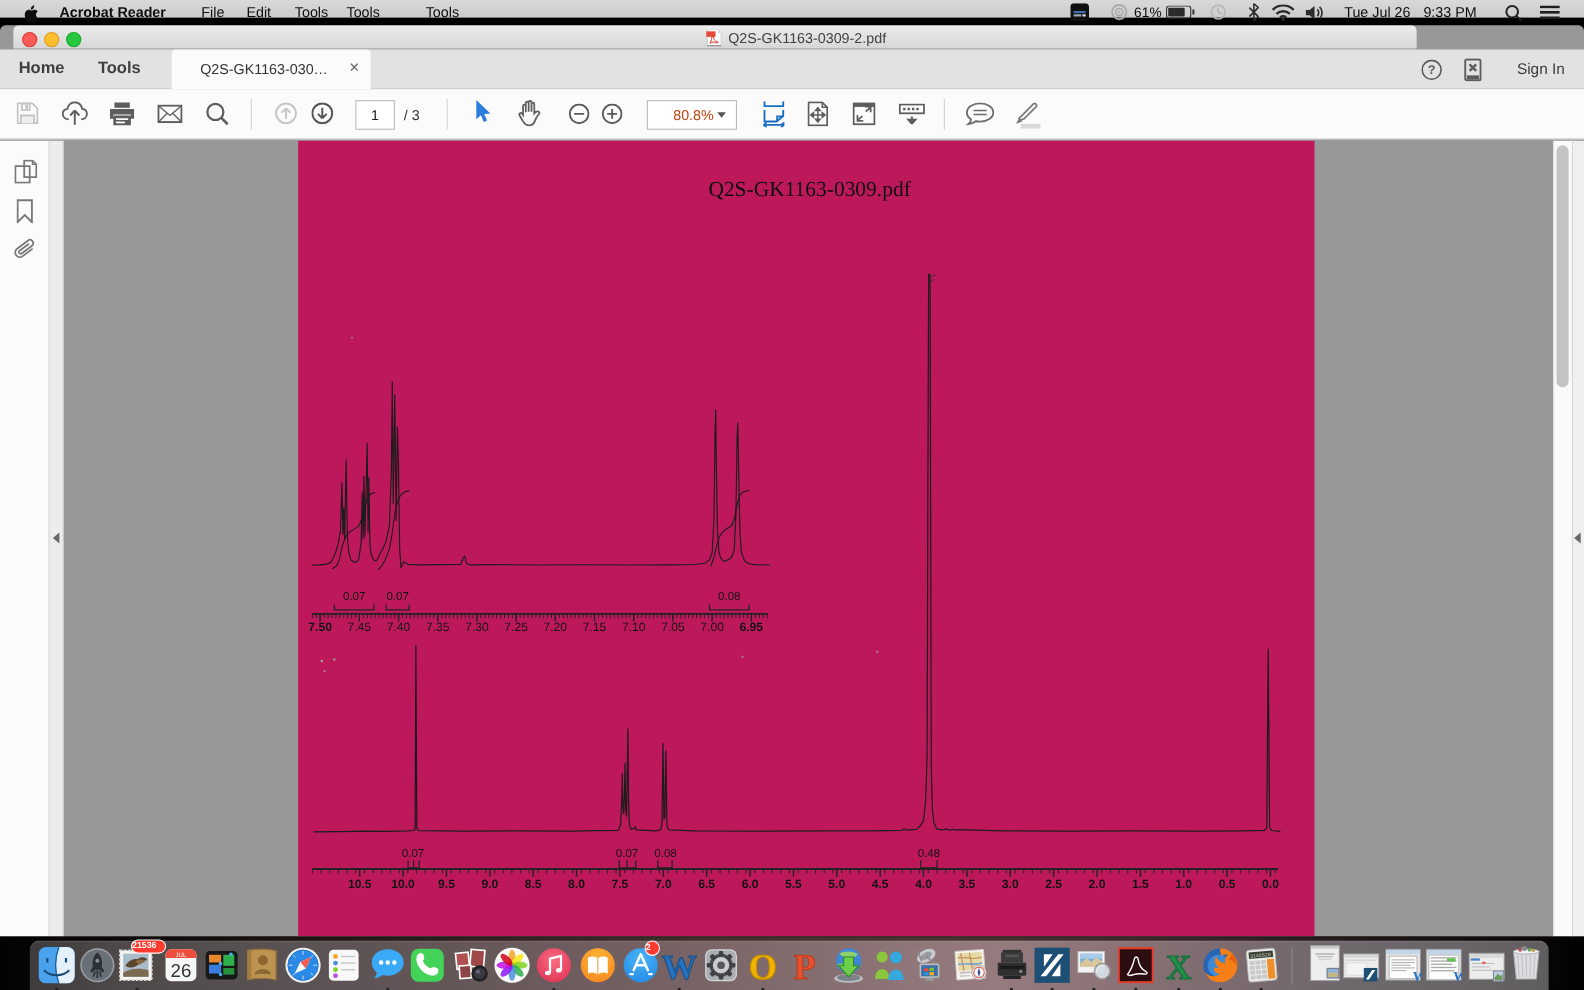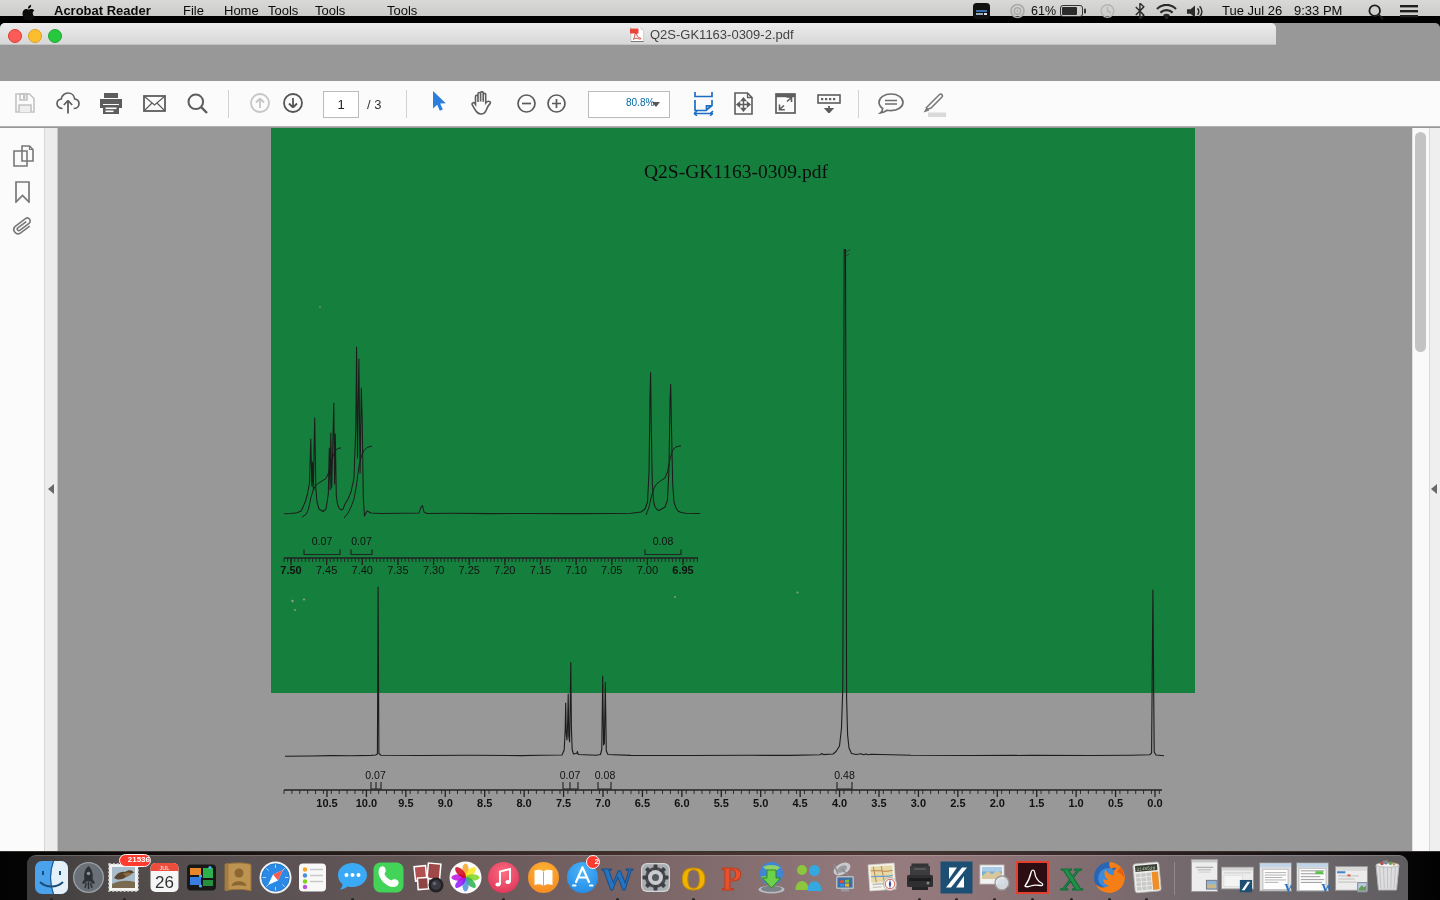--- a/index.html
+++ b/index.html
@@ -1,54 +1,54 @@
 <!DOCTYPE html>
 <html><head><meta charset="utf-8"><style>
 html,body{margin:0;padding:0}
 body{width:1440px;height:900px;position:relative;overflow:hidden;background:#000;font-family:"Liberation Sans",sans-serif;-webkit-font-smoothing:antialiased}
 .abs{position:absolute}
 
 #menubar{left:0;top:0;width:1440px;height:16px;background:linear-gradient(#d9d9d7,#cbcbc9);color:#0c0c0c;font-size:13px}
 #menubar .mi{position:absolute;top:3px;line-height:16px}
 
 #win{left:0;top:23px;width:1440px;height:828px;background:#989898;border-radius:5px 5px 0 0;box-shadow:0 1px 0 #38322f,0 0 1px rgba(0,0,0,.6)}
-#titlebar{left:0;top:0;width:1276px;height:21px;background:linear-gradient(#ececec,#d7d7d7);border-radius:5px 5px 0 0;border-bottom:1px solid #c2c2c2}
+#titlebar{left:12px;top:0;width:1276px;height:21px;background:linear-gradient(#ececec,#d7d7d7);border-radius:5px 5px 0 0;border-bottom:1px solid #c2c2c2}
 .tl{position:absolute;top:6px;width:12px;height:12px;border-radius:50%}
 #tabbar{left:0;top:22px;width:1440px;height:35px;background:#e2e2e2;border-bottom:1px solid #d0d0d0}
 #toolbar{left:0;top:58px;width:1440px;height:45px;background:#fbfbfb;border-bottom:1px solid #b2b2b2}
 #sidebar{left:0;top:105px;width:44px;height:723px;background:#fbfbfb;border-right:1px solid #d8d8d8}
 #sidestrip{left:45px;top:105px;width:12px;height:723px;background:#ececec;border-right:1px solid #c6c6c6}
-#page{left:271px;top:105px;width:924px;height:565px;background:#15803d}
+#page{left:271px;top:105px;width:924px;height:723px;background:#be185d}
 #scrolltrack{left:1412px;top:105px;width:17px;height:723px;background:#fafafa;border-left:1px solid #e0e0e0}
 #scrollthumb{left:1415px;top:109px;width:11px;height:220px;background:#c3c3c3;border-radius:6px}
 #rightstrip{left:1429px;top:105px;width:11px;height:723px;background:#efefef;border-left:1px solid #d8d8d8}
 .paneltri{z-index:6;width:0;height:0;border-top:5.5px solid transparent;border-bottom:5.5px solid transparent;border-right:6.5px solid #686868}
 
 #activetab{left:156px;top:0px;width:181px;height:36px;background:#fbfbfb;border-radius:4px 4px 0 0;font-size:13px;color:#333}
 .tabtxt{position:absolute;top:10px}
 
 .tbox{position:absolute;background:#fff;border:1px solid #bbb;font-size:13px;color:#222;text-align:center}
 .sep{position:absolute;width:1px;background:#d2d2d2}
 
 #dock{left:27px;top:855px;width:1381px;height:45px;border-radius:9px 9px 0 0;
 background:linear-gradient(90deg,#3e3b3c 0px,#4e4948 80px,#595152 220px,#675859 420px,#7a6567 620px,#8f7678 800px,#967b7e 880px,#8b7376 980px,#7a6a6e 1100px,#6e686c 1200px,#696467 1300px,#5f5d5f 1381px);
 border-top:1px solid rgba(255,255,255,.18)}
 .dicon{position:absolute;top:3.5px;width:33px;height:33px}
 .ddot{position:absolute;top:41.5px;width:3px;height:3px;border-radius:50%;background:#252525}
-.badge{position:absolute;background:#ff3b30;color:#fff;border:1px solid #f7f7f7;border-radius:8px;font-size:8px;line-height:10px;text-align:right;font-weight:bold}
+.badge{position:absolute;background:#ff3b30;color:#fff;border:1px solid #f7f7f7;border-radius:8px;font-size:8px;line-height:10px;text-align:left;font-weight:bold}
 </style></head>
 <body>
 
 <div id="menubar" class="abs">
   <svg class="abs" style="left:22px;top:4px" width="13" height="17" viewBox="0 0 13 17">
       <path fill="#0c0c0c" d="M8.4 3.4 C8.9 2.7 9.3 1.8 9.2 0.8 C8.3 0.9 7.4 1.4 6.8 2.1 C6.3 2.7 5.9 3.7 6 4.6 C7 4.7 7.9 4.1 8.4 3.4 Z M9.5 4.9 C8.3 4.8 7.3 5.6 6.7 5.6 C6.1 5.6 5.2 4.9 4.2 4.9 C2.9 5 1.7 5.7 1.1 6.9 C-0.2 9.2 0.8 12.7 2.1 14.6 C2.7 15.5 3.5 16.5 4.5 16.5 C5.4 16.4 5.8 15.9 6.9 15.9 C8 15.9 8.4 16.5 9.4 16.5 C10.4 16.5 11.1 15.6 11.7 14.6 C12.4 13.5 12.7 12.5 12.7 12.4 C12.7 12.4 10.7 11.6 10.7 9.3 C10.7 7.4 12.2 6.5 12.3 6.4 C11.4 5.1 10.1 4.9 9.5 4.9 Z"></path>
     </svg>
   <div class="mi" style="left:54px;font-weight:bold">Acrobat Reader</div>
   <div class="mi" style="left:183px">File</div>
-  <div class="mi" style="left:224px">Home</div>
+  <div class="mi" style="left:224px">Edit</div>
   <div class="mi" style="left:268px">Tools</div>
   <div class="mi" style="left:315px">Tools</div>
   <div class="mi" style="left:387px">Tools</div>
 
   <svg class="abs" style="left:973px;top:3px" width="17" height="16" viewBox="0 0 17 16">
       <rect x="0" y="0" width="17" height="16" rx="3.5" fill="#111"></rect>
       <rect x="3" y="7" width="11" height="2" fill="#3a6ea8"></rect>
       <rect x="3" y="10" width="7" height="2" fill="#9ab"></rect>
       <rect x="11" y="10" width="3" height="2" fill="#ddd"></rect>
     </svg>
@@ -108,20 +108,38 @@
     <div class="tl" style="left:48px;background:#28c83e;border:0.5px solid #1ba82f"></div>
     <svg class="abs" style="left:630px;top:3.5px" width="14" height="15" viewBox="0 0 14 15">
         <path d="M1 0 L10.5 0 L13.5 3 L13.5 15 L1 15 Z" fill="#fff" stroke="#bbb" stroke-width=".6"></path>
         <path d="M10.5 0 L10.5 3 L13.5 3 Z" fill="#d9d9d9"></path>
         <rect x="0" y="1.5" width="8.5" height="5" fill="#e8483b"></rect>
         <path d="M3.5 12.3 C4.6 10 5 8.2 5.1 6.8 C5.2 5.6 6.5 5.5 6.6 6.7 C6.7 8 7.4 9.6 8.6 10.3 C9.8 11 10.9 10.8 11 11.4 C11.1 12.1 9.2 12.2 8 11.6 C6.8 11.1 5.6 11.2 4.7 11.6 C4 11.9 3.3 12.8 3.5 12.3 Z" fill="none" stroke="#d12f23" stroke-width=".9"></path>
         <rect x="1" y="14.4" width="12.5" height=".8" fill="#333"></rect>
       </svg>
     <div class="abs" style="left:650px;top:4px;font-size:13px;color:#434343">Q2S-GK1163-0309-2.pdf</div>
   </div>
+  <div id="tabbar" class="abs">
+    <div class="abs" style="left:17px;top:8px;font-size:15px;font-weight:bold;color:#3e3e3e">Home</div>
+    <div class="abs" style="left:89px;top:8px;font-size:15px;font-weight:bold;color:#3e3e3e">Tools</div>
+    <div id="activetab" class="abs">
+      <div class="tabtxt" style="left:26px">Q2S-GK1163-030…</div>
+      <div class="tabtxt" style="left:161px;color:#666;font-size:12px;top:9px">✕</div>
+    </div>
+    <svg class="abs" style="left:1292px;top:9px" width="19" height="19" viewBox="0 0 19 19">
+        <circle cx="9.5" cy="9.5" r="8.6" fill="none" stroke="#585858" stroke-width="1.4"></circle>
+        <text x="9.5" y="13.5" font-size="11.5" font-weight="bold" text-anchor="middle" fill="#585858" font-family="Liberation Sans">?</text>
+      </svg>
+    <svg class="abs" style="left:1331px;top:8px" width="16" height="21" viewBox="0 0 16 21">
+        <rect x="1" y="1" width="14" height="19" rx="1.5" fill="none" stroke="#5c5c5c" stroke-width="1.8"></rect>
+        <rect x="2.5" y="15.5" width="11" height="3.5" fill="#5c5c5c"></rect>
+        <path d="M5 5.5 L11 11.5 M11 5.5 L5 11.5" stroke="#5c5c5c" stroke-width="2.2"></path>
+      </svg>
+    <div class="abs" style="left:1379px;top:9px;font-size:14px;color:#3c3c3c">Sign In</div>
+  </div>
   <div id="toolbar" class="abs">
 
     <svg class="abs" style="left:15px;top:12px" width="20" height="20" viewBox="0 0 20 20">
         <g fill="none" stroke="#c3c3c3" stroke-width="1.6">
           <path d="M1 1 L14.5 1 L19 5.5 L19 19 L1 19 Z"></path>
           <rect x="5" y="1" width="7" height="6"></rect>
           <rect x="8" y="2" width="2.4" height="4" fill="#c3c3c3" stroke="none"></rect>
           <rect x="4" y="12" width="12" height="7" fill="#eee" stroke="none"></rect>
           <path d="M4 19 L4 12 L16 12 L16 19"></path>
         </g>
@@ -180,21 +198,21 @@
     <svg class="abs" style="left:517px;top:13px" width="19" height="19" viewBox="0 0 19 19">
         <circle cx="9.5" cy="9.5" r="8.5" fill="none" stroke="#5a5a5a" stroke-width="1.7"></circle>
         <path d="M5 9.5 L14 9.5" stroke="#5a5a5a" stroke-width="1.7"></path>
       </svg>
 
     <svg class="abs" style="left:547px;top:13px" width="19" height="19" viewBox="0 0 19 19">
         <circle cx="9.5" cy="9.5" r="8.5" fill="none" stroke="#5a5a5a" stroke-width="1.7"></circle>
         <path d="M5 9.5 L14 9.5 M9.5 5 L9.5 14" stroke="#5a5a5a" stroke-width="1.7"></path>
       </svg>
     <div class="tbox" style="left:588px;top:10px;width:80px;height:25px"></div>
-    <div class="abs" style="left:626px;top:16px;font-size:10px;color:#0369a1">80.8%</div>
+    <div class="abs" style="left:612px;top:16px;font-size:13px;color:#c2410c">80.8%</div>
     <div class="abs" style="left:652px;top:20.5px;width:0;height:0;border-left:4.5px solid transparent;border-right:4.5px solid transparent;border-top:5.5px solid #555"></div>
 
     <svg class="abs" style="left:693px;top:11px" width="21" height="24" viewBox="0 0 21 24">
         <g fill="none" stroke="#1b6ec2" stroke-width="1.7">
           <path d="M2 0 L2 4.5 L19 4.5 L19 0"></path>
           <path d="M2 8 L2 18.5 L13 18.5 L19 13.5 L19 8 M13.5 18 L13.5 13.8 L19 13.8"></path>
           <path d="M1 21.5 L20 21.5 M4.5 21.5 L1 21.5 M1 21.5 L4 19.2 M1 21.5 L4 23.8 M17 21.5 L20 19.2 M20 21.5 L17 23.8" stroke-width="1.5"></path>
         </g>
       </svg>
 

